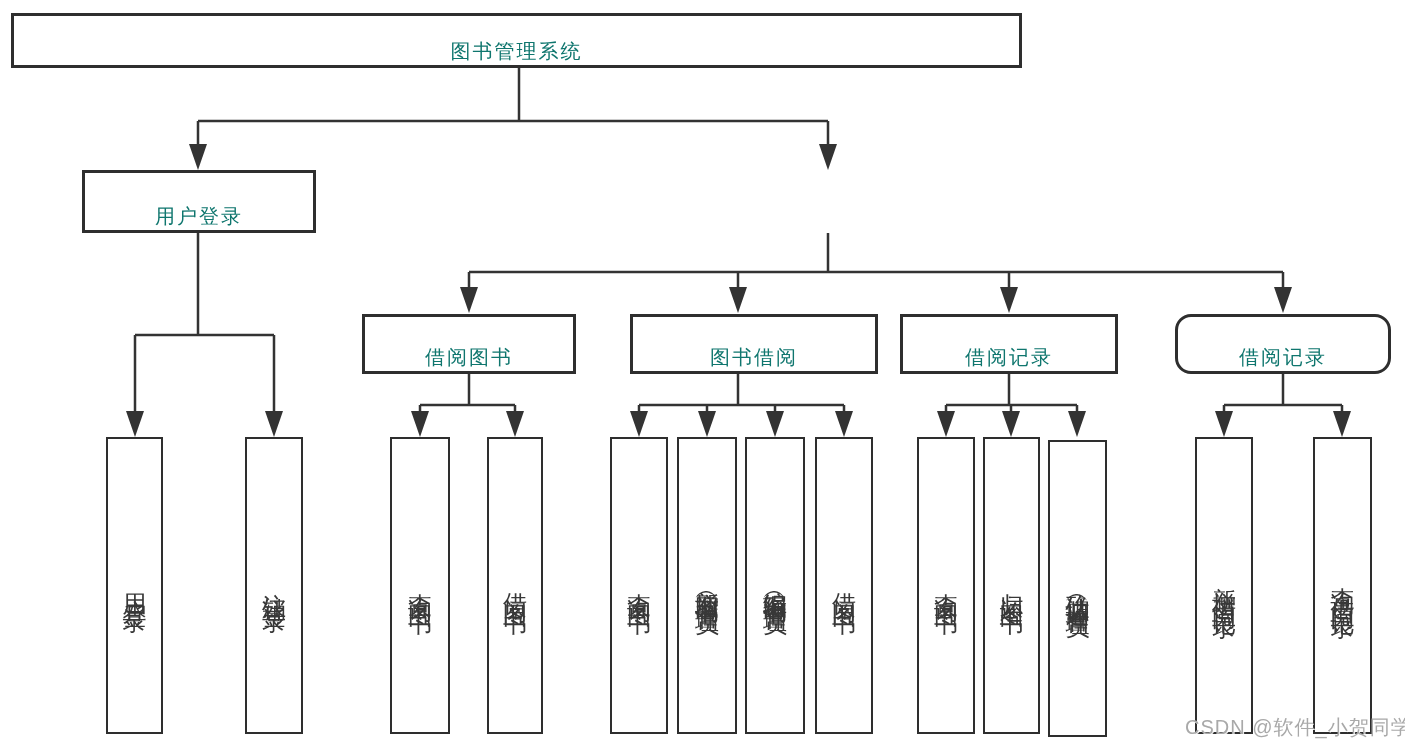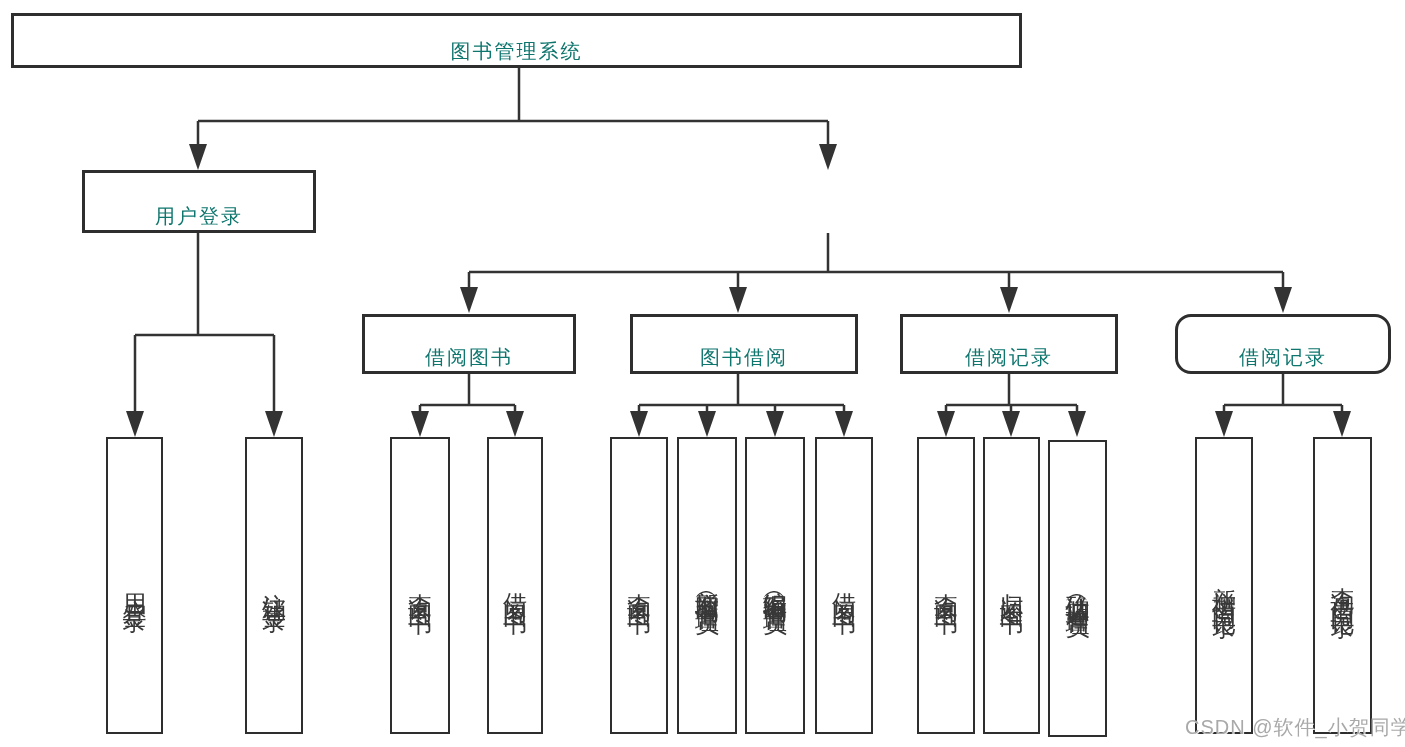--- a/index.html
+++ b/index.html
@@ -104,21 +104,21 @@
     <span>图书管理系统</span>
   </div>
 
   <div class="hbox" style="left:82px; top:170px; width:234px; height:63px;">
     <span>用户登录</span>
   </div>
 
   <div class="hbox" style="left:362px; top:314px; width:214px; height:60px;">
     <span>借阅图书</span>
   </div>
-  <div class="hbox" style="left:630px; top:314px; width:228px; height:60px;">
+  <div class="hbox" style="left:630px; top:314px; width:248px; height:60px;">
     <span>图书借阅</span>
   </div>
   <div class="hbox" style="left:900px; top:314px; width:218px; height:60px;">
     <span>借阅记录</span>
   </div>
   <div class="hbox" style="left:1175px; top:314px; width:216px; height:60px;border-radius:16px;">
     <span>借阅记录</span>
   </div>
 
   <div class="vbox" style="left:106px; top:437px; width:57px; height:297px;">

